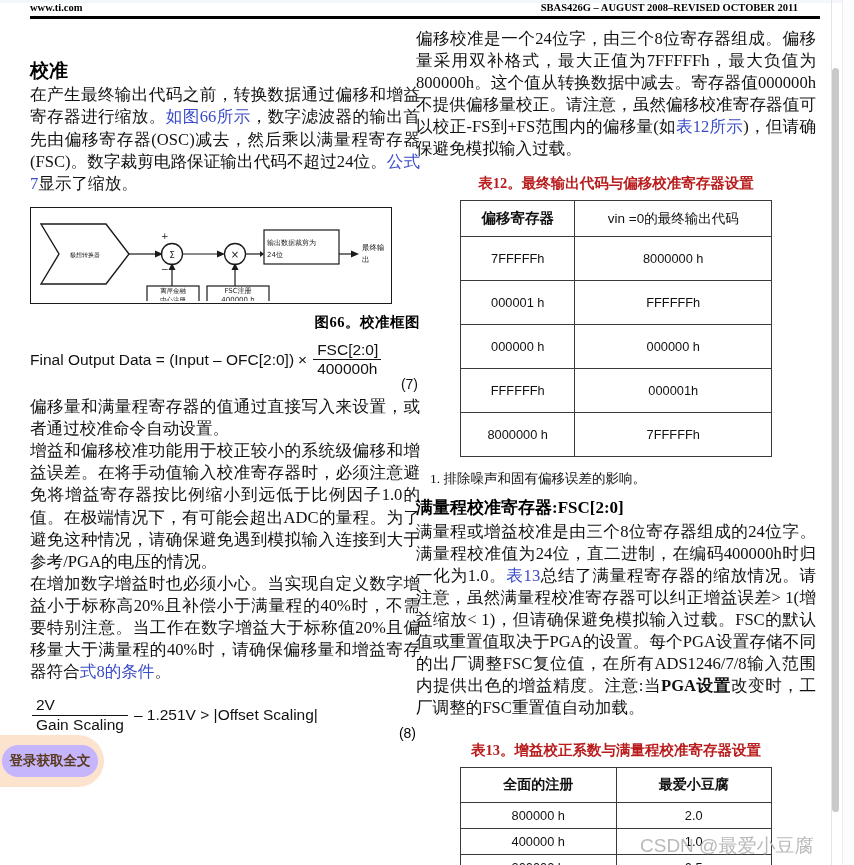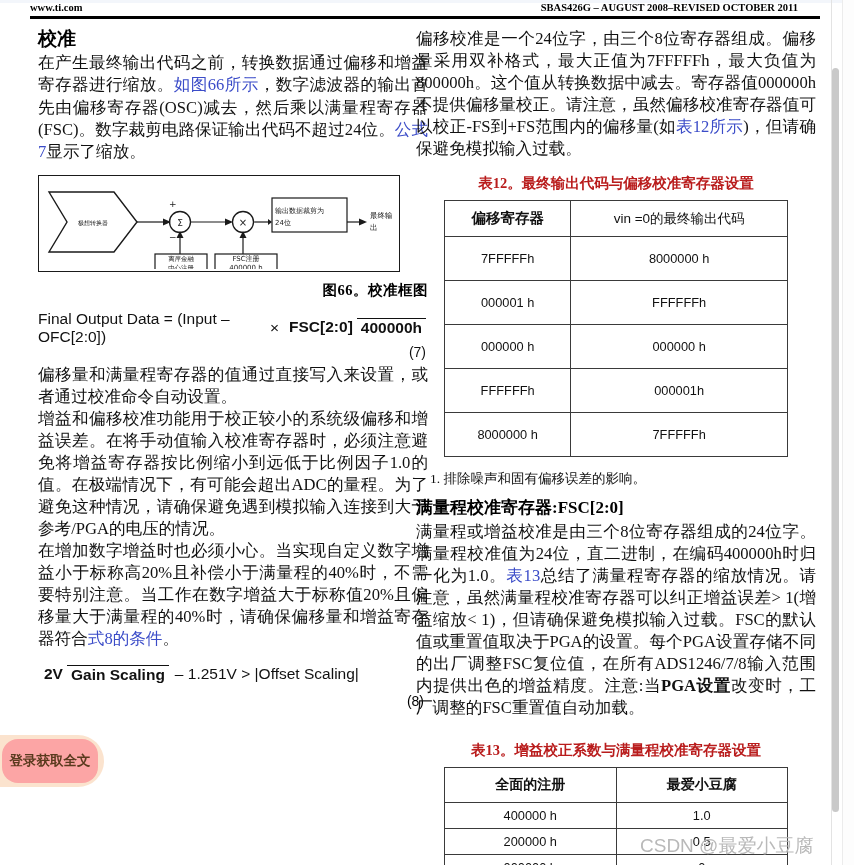--- a/index.html
+++ b/index.html
@@ -48,21 +48,21 @@
     height: 2.5px;
     background: #000;
   }
 
   
   .col {
     position: absolute;
     top: 28px;
     width: 390px;
   }
-  .col-left  { left: 38px; }
+  .col-left  { left: 30px; margin-top: 32px; }
   .col-right { left: 416px; width: 400px; }
 
   h2.sec-title {
     margin: 0 0 2px 0;
     font-family: "Liberation Serif", "DejaVu Serif", serif;
     font-size: 19px;
     font-weight: bold;
     color: #000;
     line-height: 1.18;
   }
@@ -110,26 +110,25 @@
   .eq-row {
     position: relative;
     margin-top: 10px;
     font-family: "Liberation Sans", "DejaVu Sans", sans-serif;
     font-size: 15.5px;
     color: #111;
   }
   .eq-inline { display: flex; align-items: center; gap: 4px; }
   .frac {
     display: inline-flex;
-    flex-direction: row;
-    align-items: flex-end;
+    flex-direction: column;
+    align-items: flex-start;
     vertical-align: middle;
     line-height: 1.08;
     margin: 0 2px;
-    font-weight: bold;
   }
   .frac .num { padding: 0 4px 1px 4px; }
   .frac .den { padding: 1px 4px 0 4px; border-top: 1.5px solid #111; }
   .eq-num {
     position: absolute;
     right: 2px;
     bottom: -14px;
     font-family: "Liberation Sans", sans-serif;
     font-size: 14px;
     color: #111;
@@ -140,21 +139,21 @@
   
   .tbl-caption {
     margin: 14px 0 7px 0;
     text-align: center;
     font-family: "Liberation Serif", serif;
     font-size: 14.5px;
     font-weight: bold;
     color: #b91c1c;
   }
   table.dtbl {
-    width: 344px;
+    width: 312px;
     margin: 0 auto;
     border-collapse: collapse;
     background: #fff;
     font-family: "Liberation Sans", "DejaVu Sans", sans-serif;
   }
   table.dtbl td, table.dtbl th {
     border: 1px solid #3a3a3a;
     text-align: center;
     color: #111;
     font-weight: normal;
@@ -192,22 +191,22 @@
     width: 104px; height: 52px;
     background: #fbe3ce;
     border-top-right-radius: 26px;
     border-bottom-right-radius: 26px;
     display: flex;
     align-items: center;
     padding-left: 2px;
   }
   .login-pill {
     width: 96px;
-    height: 44px;
-    background: #fca5a5;
+    height: 32px;
+    background: #c4b5fd;
     border-radius: 16px;
     display: flex;
     align-items: center;
     justify-content: center;
     font-family: "Liberation Serif", "DejaVu Serif", serif;
     font-size: 13.5px;
     font-weight: bold;
     color: #5a3a1e;
     cursor: pointer;
   }
@@ -396,20 +395,24 @@
     <div class="tbl-caption" style="margin-top:22px">表13。增益校正系数与满量程校准寄存器设置</div>
     <table class="dtbl t13">
       <thead>
         <tr>
           <th>全面的注册</th>
           <th>最爱小豆腐</th>
         </tr>
       </thead>
       <tbody>
         <tr>
+          <td>800000 h</td>
+          <td>2.0</td>
+        </tr>
+        <tr>
           <td>400000 h</td>
           <td>1.0</td>
         </tr>
         <tr>
           <td>200000 h</td>
           <td>0.5</td>
         </tr>
         <tr>
           <td>000000 h</td>
           <td>0</td>

